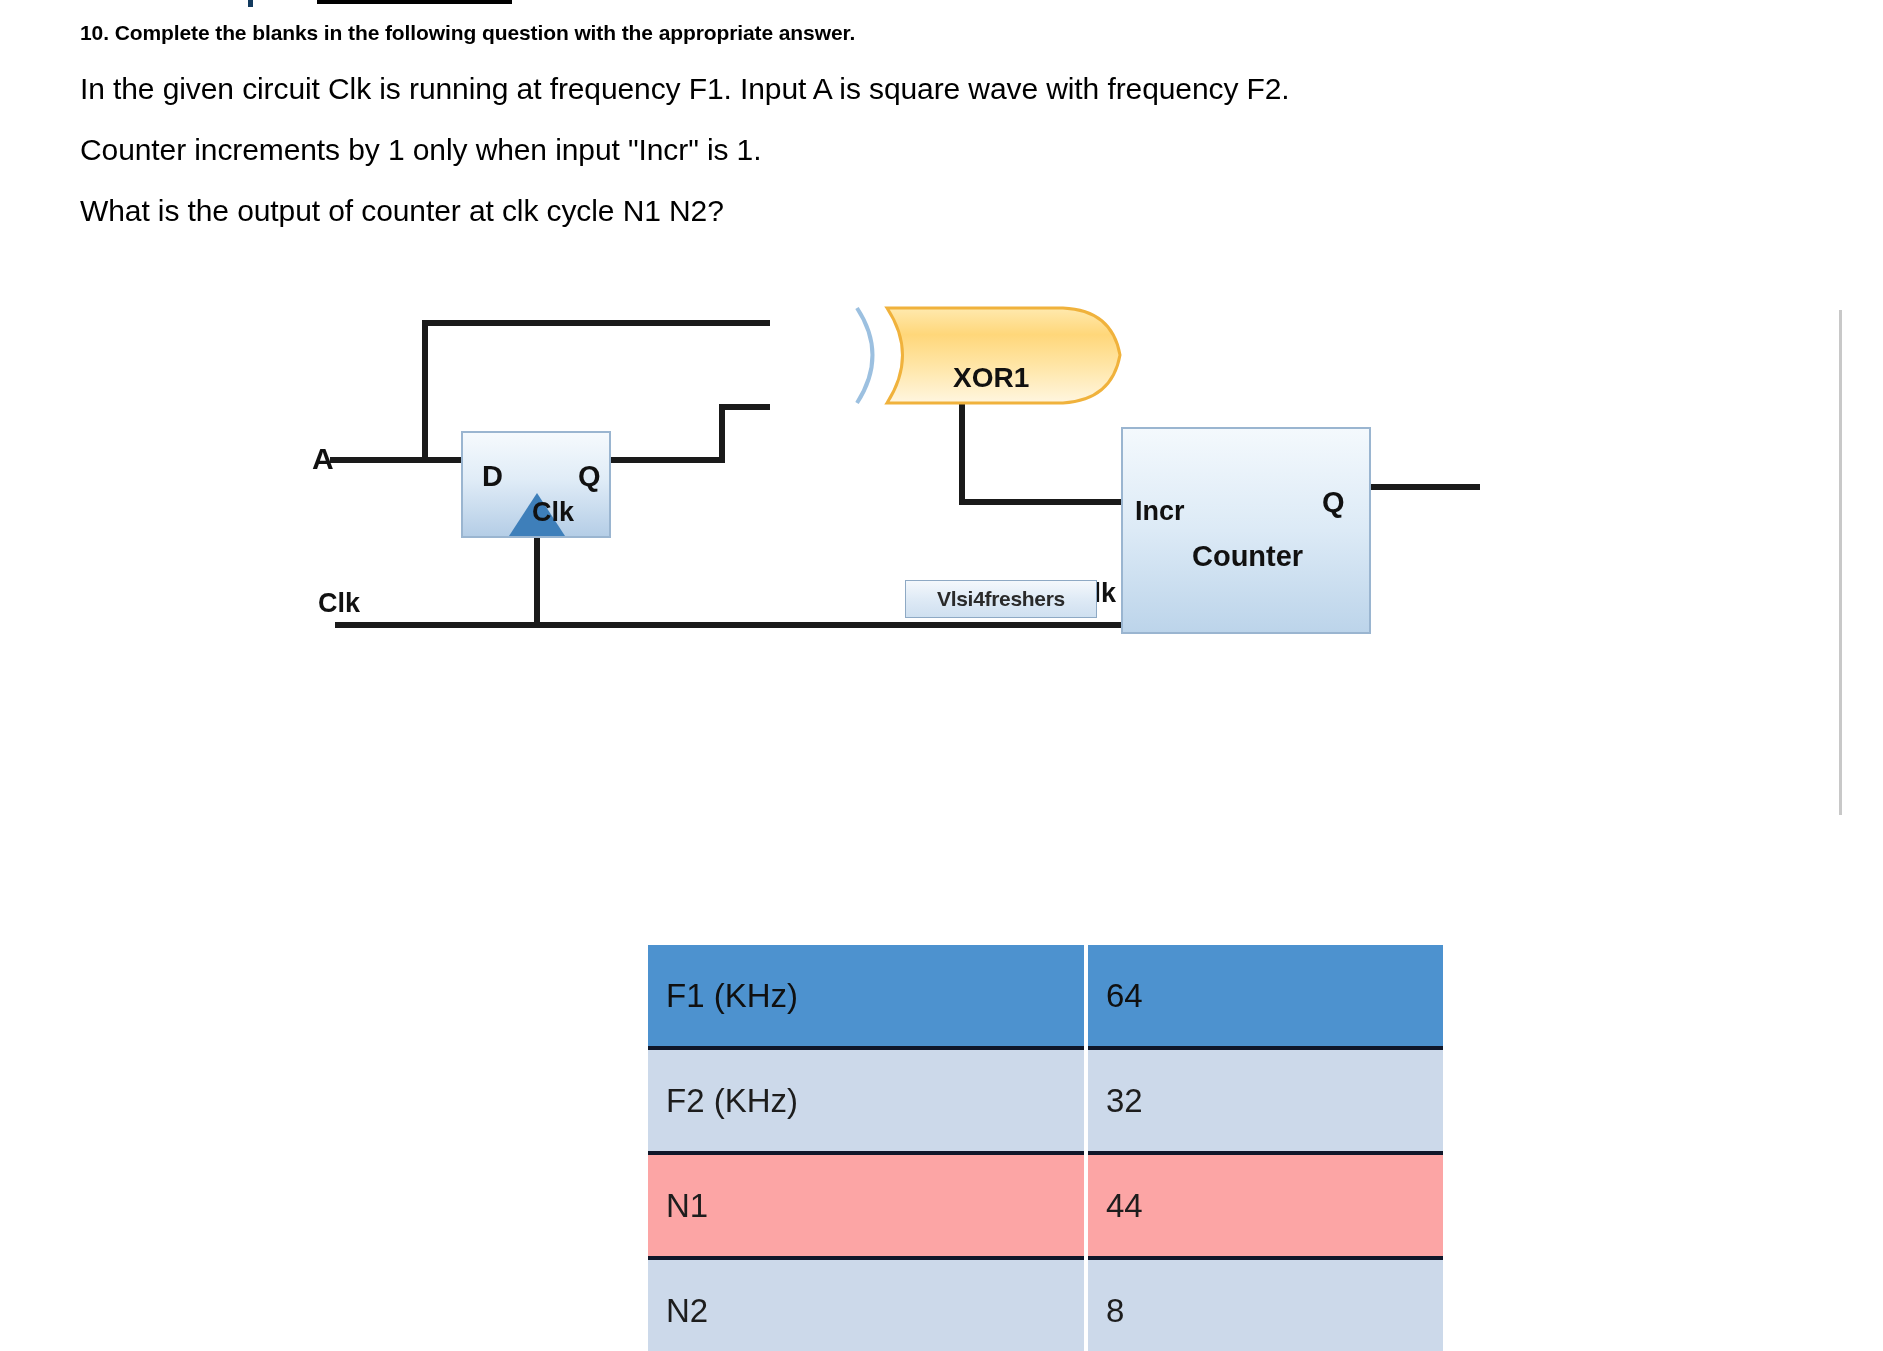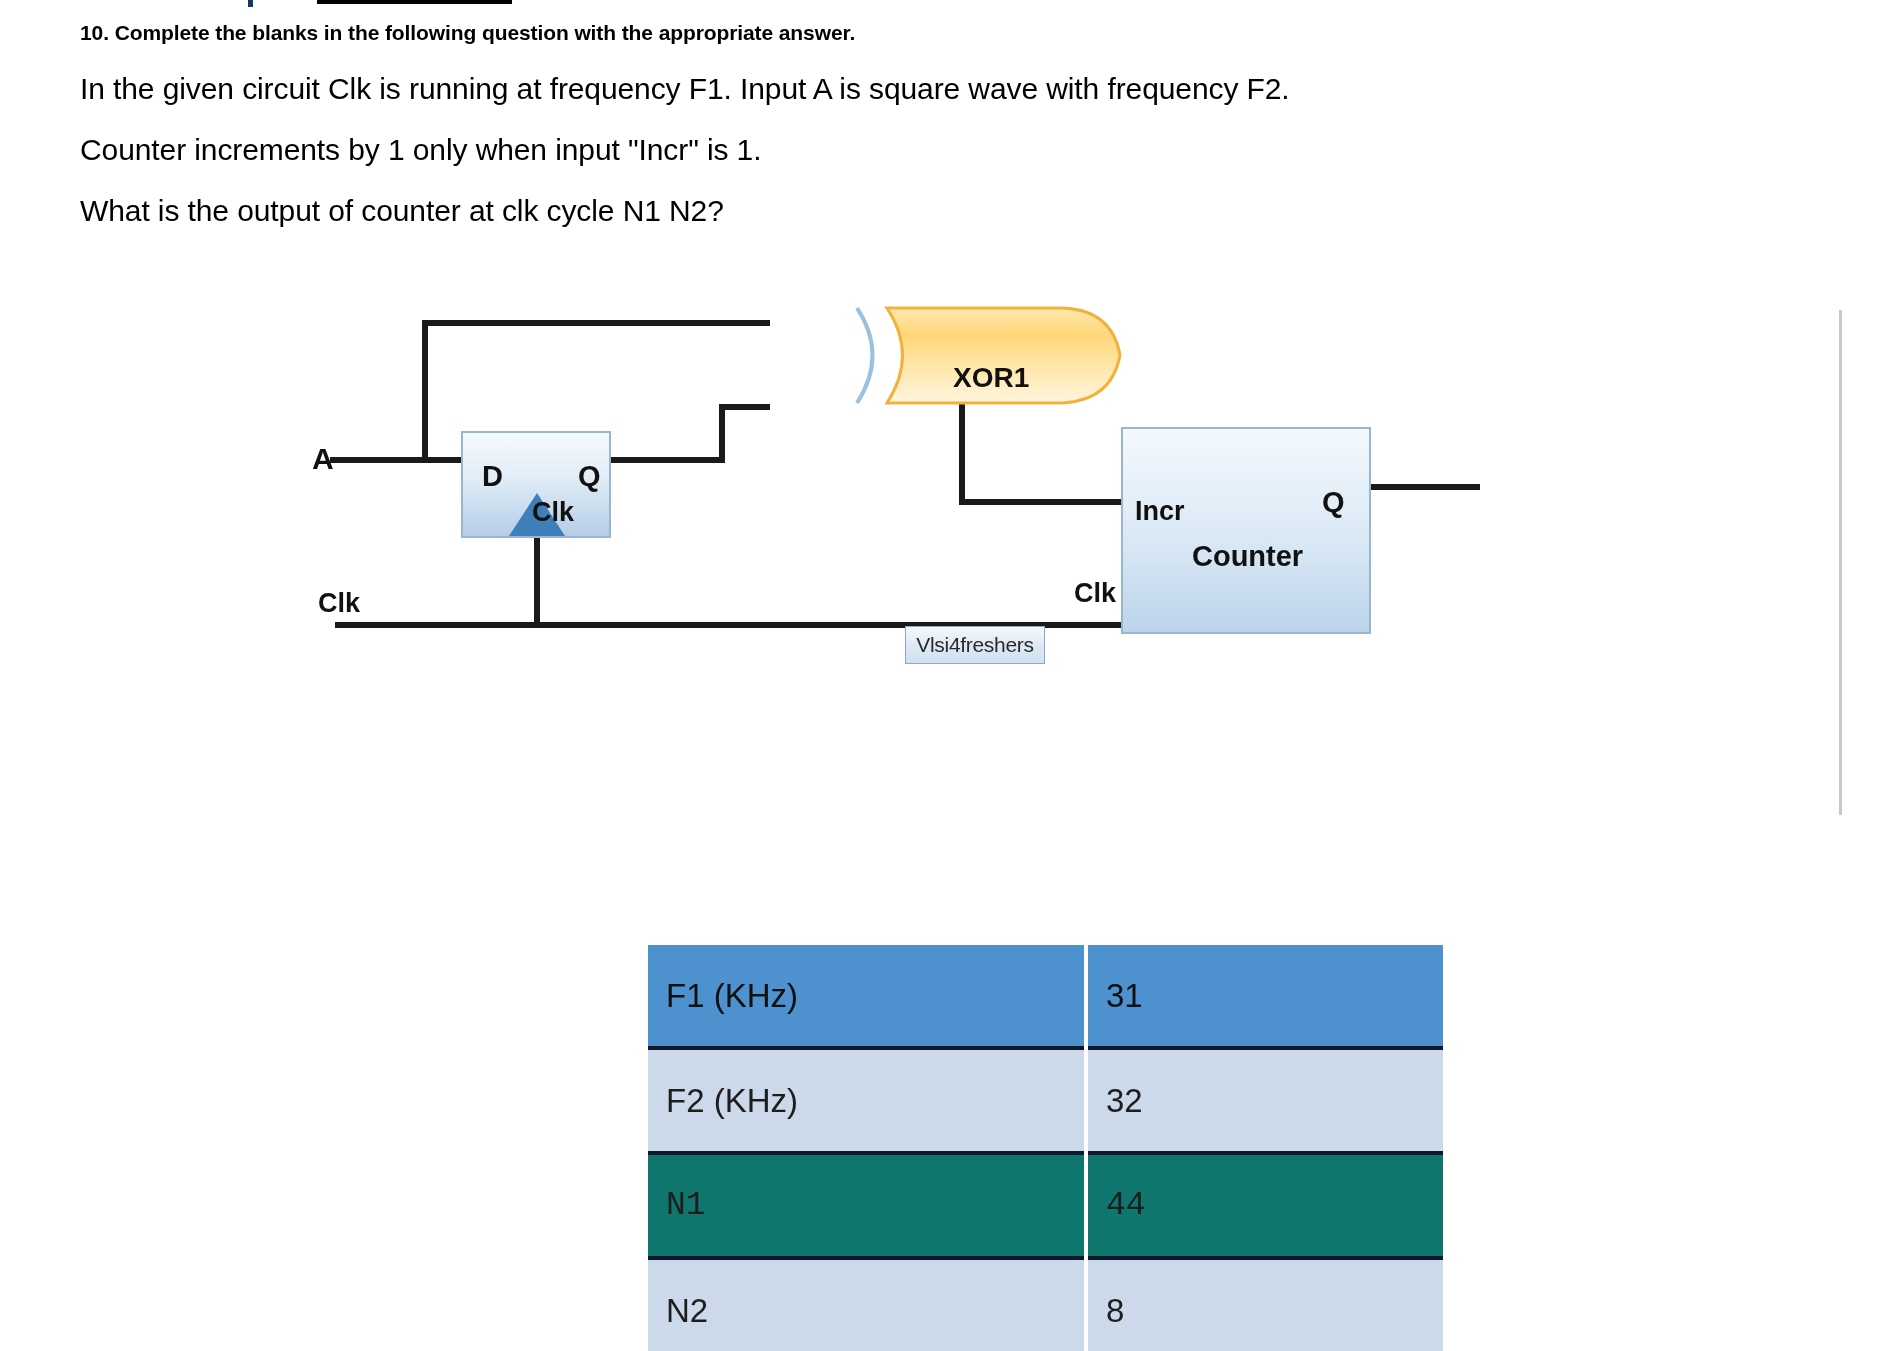--- a/index.html
+++ b/index.html
@@ -88,31 +88,31 @@
     font-size: 27px;
     color: #111111;
     white-space: nowrap;
     margin-top: 22px;
   }
 
   
   .watermark {
     position: absolute;
     left: 905px;
-    top: 626px;
-    width: 140px;
+    top: 580px;
+    width: 192px;
     height: 38px;
     border: 1px solid #8ea9c4;
     background: linear-gradient(180deg, #f4f8fc 0%, #dde9f5 55%, #cfe0f0 100%);
     box-sizing: border-box;
     display: flex;
     align-items: center;
     justify-content: center;
     font-size: 21px;
-    font-weight: normal;
+    font-weight: bold;
     color: #2a2a2a;
     letter-spacing: -0.3px;
   }
 
   
   .tbl {
     position: absolute;
     left: 648px;
     top: 945px;
     width: 795px;
@@ -126,21 +126,21 @@
     vertical-align: middle;
     border: none;
     color: #1d1d1d;
   }
   .tbl td.col-a { width: 400px; }
   .tbl tr.head td {
     background: #4d92cf;
     color: #101010;
   }
   .tbl tr.band-a td { background: #ccd9ea; }
-  .tbl tr.band-b td { background: #0f766e; font-family: Liberation Mono, monospace; }
+  .tbl tr.band-b td { background: #fca5a5; }
   .tbl tr td.col-a { border-right: 4px solid #ffffff; }
   .tbl tr + tr td { border-top: 4px solid #0f172a; }
 </style>
 </head>
 <body>
 
 <div id="page">
 
   <div class="top-tick"></div>
   <div class="top-rule"></div>
@@ -222,21 +222,21 @@
     <div class="dff-label" style="left:1192px; top:238px; font-size:29px;">Counter</div>
     <div class="dff-label" style="left:1074px; top:276px;">Clk</div>
   </div>
 
   <div class="watermark">Vlsi4freshers</div>
 
   <table class="tbl">
     <tbody>
       <tr class="head">
         <td class="col-a">F1 (KHz)</td>
-        <td class="col-b">31</td>
+        <td class="col-b">64</td>
       </tr>
       <tr class="band-a">
         <td class="col-a">F2 (KHz)</td>
         <td class="col-b">32</td>
       </tr>
       <tr class="band-b">
         <td class="col-a">N1</td>
         <td class="col-b">44</td>
       </tr>
       <tr class="band-a">

